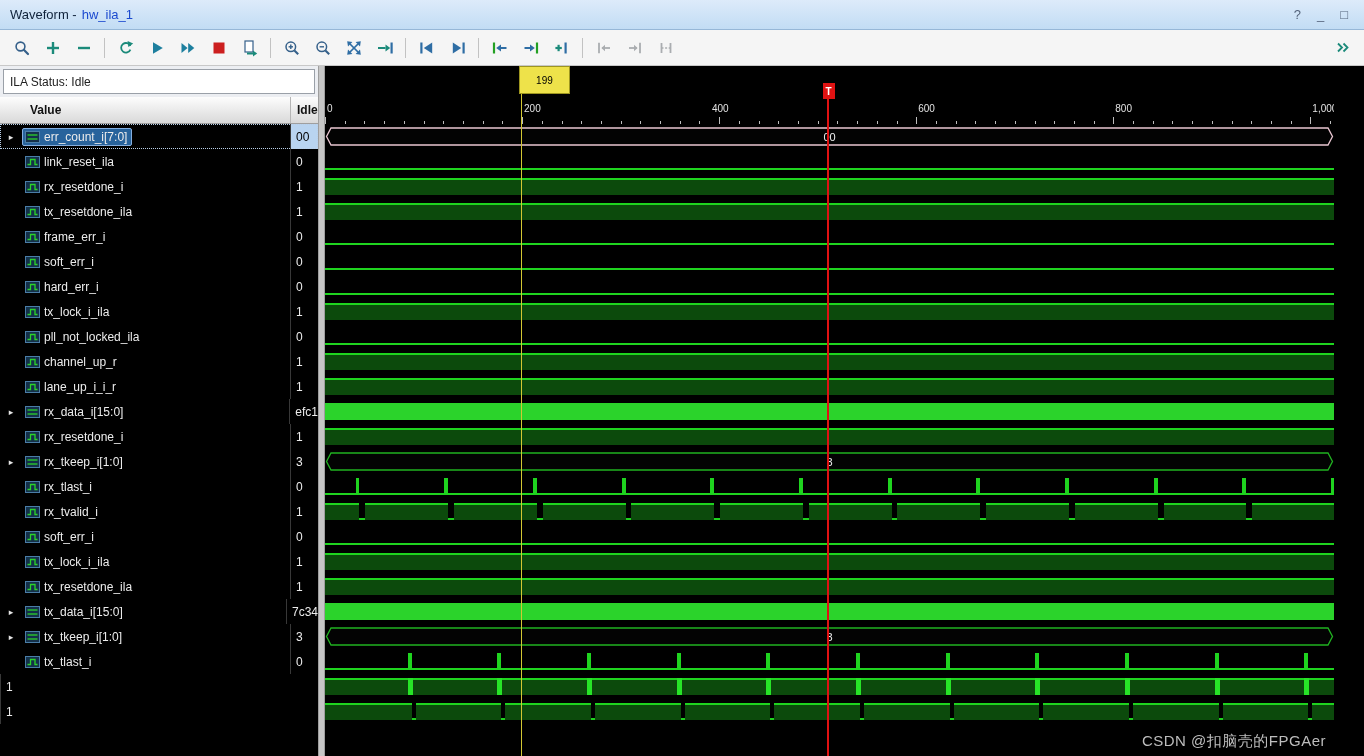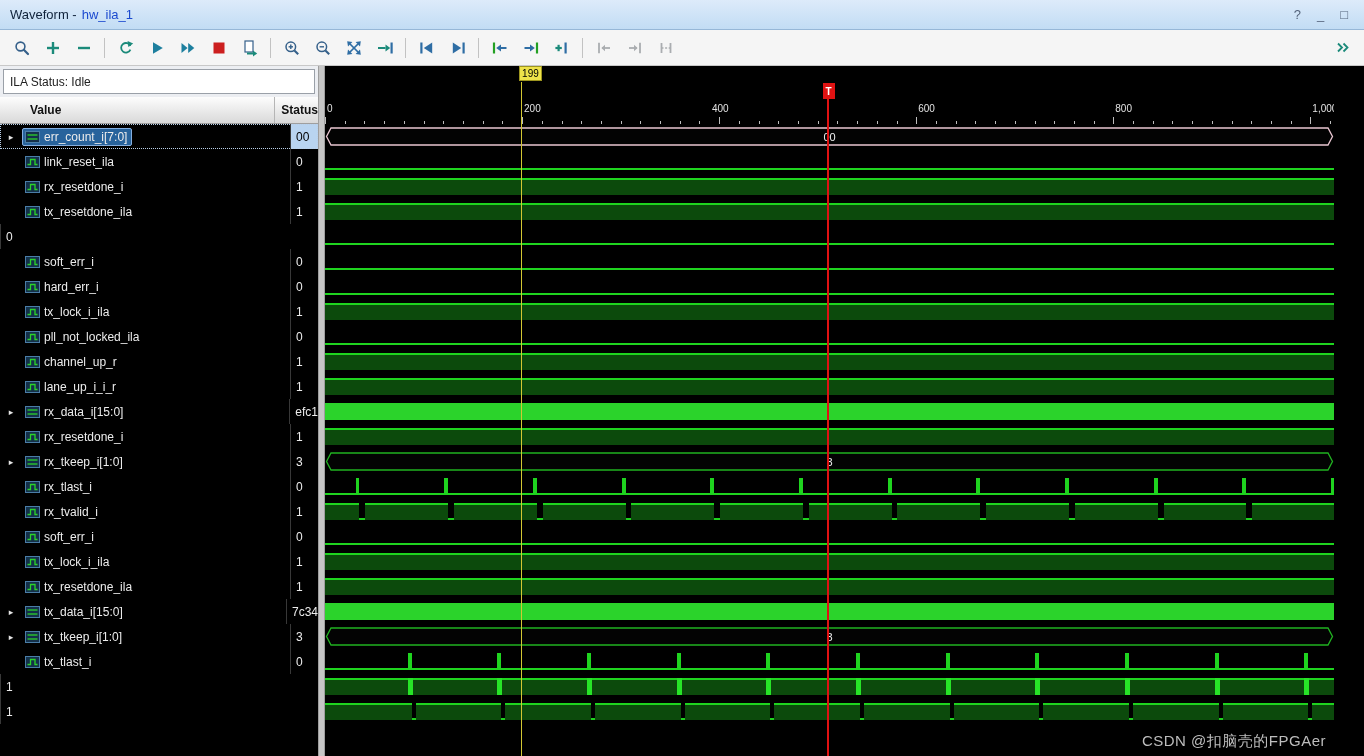--- a/index.html
+++ b/index.html
@@ -46,22 +46,22 @@
   .sig-row.selected .label-box{background:#28639c;border-color:#85aede;}
   .sig-row.selected .sig-value{background:#b9d4f0;color:#000;}
 
   .splitter{width:7px;background:#c6c6c6;border-left:1px solid #9e9e9e;border-right:1px solid #9e9e9e;}
 
   
   .wave-panel{position:relative;width:1009px;background:#000;overflow:hidden;}
   .wave-header{position:relative;height:58px;}
   .ruler-label{position:absolute;top:37px;font-size:10px;color:#e2e2e2;white-space:nowrap;}
   .ruler-tick{position:absolute;bottom:0;width:1px;background:#bdbdbd;}
-  .chip-cursor{position:absolute;top:0;height:15px;display:flex;align-items:center;
-    background:#eee24a;border:1px solid #9d951f;color:#000;font-size:10px;padding:0 2px;z-index:9;}
+  .chip-cursor{position:absolute;top:0;height:28px;display:flex;align-items:center;
+    background:#eee24a;border:1px solid #9d951f;color:#000;font-size:10px;padding:0 16px;z-index:9;}
   .chip-trigger{position:absolute;top:17px;height:16px;display:flex;align-items:center;
     background:#e01212;color:#fff;font-size:10px;font-weight:bold;padding:0 3px;z-index:9;}
   #cursor-line{position:absolute;top:16px;bottom:0;width:1px;background:#d3c733;z-index:7;}
   #trigger-line{position:absolute;top:33px;bottom:0;width:2px;background:#e01212;z-index:7;}
 
   .wave-row{position:relative;height:25px;}
   .w-low{position:absolute;left:0;right:0;top:19px;height:2px;background:#1fd41f;}
   .w-high{position:absolute;left:0;right:0;top:4px;height:17px;background:#0c4a0c;border-top:2px solid #1fd41f;}
   .w-busfull{position:absolute;left:0;right:0;top:4px;height:17px;background:#2bd32b;}
   .w-pulse{position:absolute;top:4px;height:17px;background:#1fd41f;}
@@ -230,21 +230,21 @@
     </button>
   </div>
 
 <div class="content">
   <div class="left-panel">
     <div class="panel-top">
       <div class="status-box">ILA Status: Idle</div>
     </div>
     <div class="table-header">
       <div class="col-name">Value</div>
-      <div class="col-value">Status</div>
+      <div class="col-value">Idle</div>
     </div>
     <div id="signal-rows">
         <div class="sig-row selected">
           <div class="sig-name">
             <span class="expander">▸</span>
             <span class="label-box">
               <span class="sig-icon">
                 <svg width="15" height="12" aria-hidden="true">
                   <rect x="0.5" y="0.5" width="14" height="11" fill="#14304a" stroke="#4a7da6"></rect>
                   <line x1="2.5" y1="4" x2="12.5" y2="4" stroke="#2bd32b" stroke-width="1.3"></line>
@@ -295,20 +295,32 @@
                   <rect x="0.5" y="0.5" width="14" height="11" fill="#14304a" stroke="#4a7da6"></rect>
                   <polyline points="2.5,8.5 5.5,8.5 5.5,3.5 10,3.5 10,8.5 12.5,8.5" fill="none" stroke="#2bd32b" stroke-width="1.3"></polyline>
                 </svg>
               </span>
               <span class="sig-label">tx_resetdone_ila</span>
             </span>
           </div>
           <div class="sig-value">1</div>
         </div>
         <div class="sig-row">
+          <div class="sig-name">
+            <span class="expander"></span>
+            <span class="label-box">
+              <span class="sig-icon">
+                <svg width="15" height="12" aria-hidden="true">
+                  <rect x="0.5" y="0.5" width="14" height="11" fill="#14304a" stroke="#4a7da6"></rect>
+                  <polyline points="2.5,8.5 5.5,8.5 5.5,3.5 10,3.5 10,8.5 12.5,8.5" fill="none" stroke="#2bd32b" stroke-width="1.3"></polyline>
+                </svg>
+              </span>
+              <span class="sig-label">frame_err_i</span>
+            </span>
+          </div>
           <div class="sig-value">0</div>
         </div>
         <div class="sig-row">
           <div class="sig-name">
             <span class="expander"></span>
             <span class="label-box">
               <span class="sig-icon">
                 <svg width="15" height="12" aria-hidden="true">
                   <rect x="0.5" y="0.5" width="14" height="11" fill="#14304a" stroke="#4a7da6"></rect>
                   <polyline points="2.5,8.5 5.5,8.5 5.5,3.5 10,3.5 10,8.5 12.5,8.5" fill="none" stroke="#2bd32b" stroke-width="1.3"></polyline>

